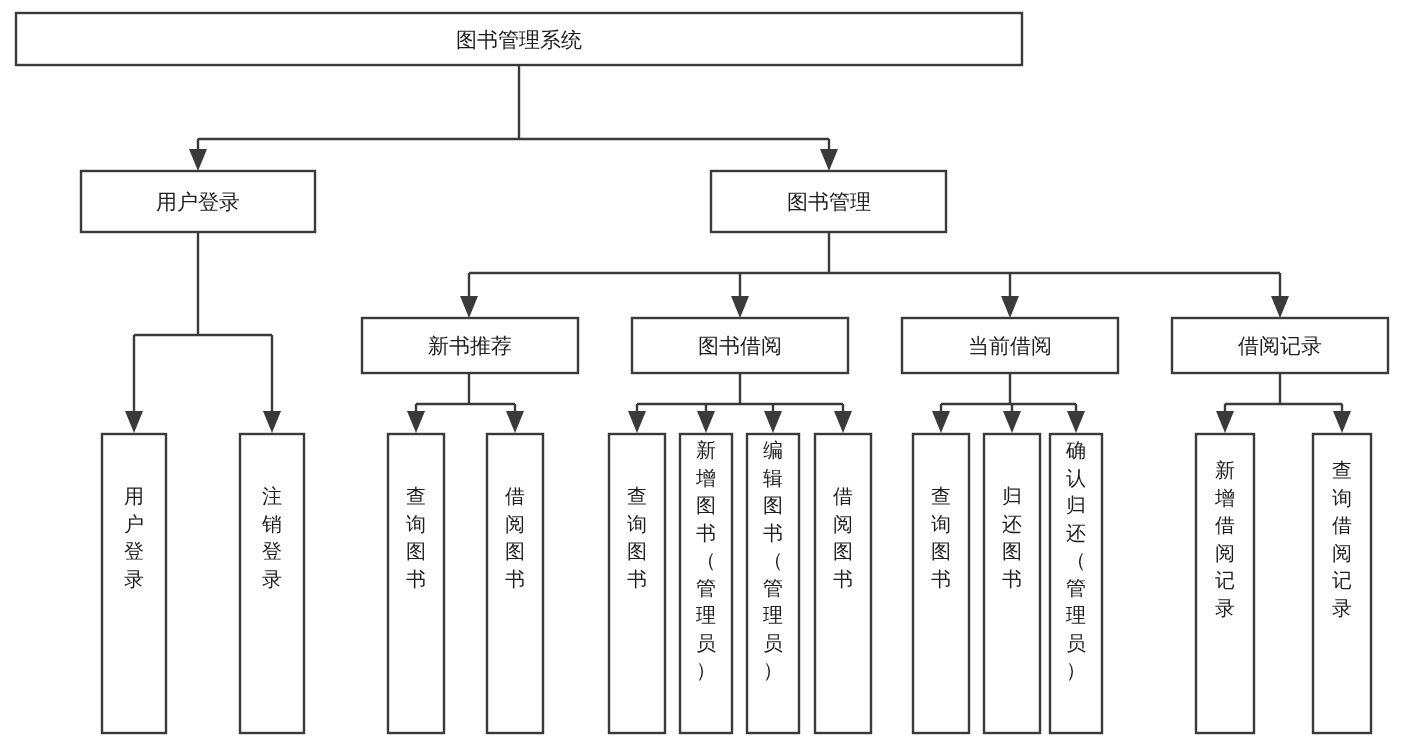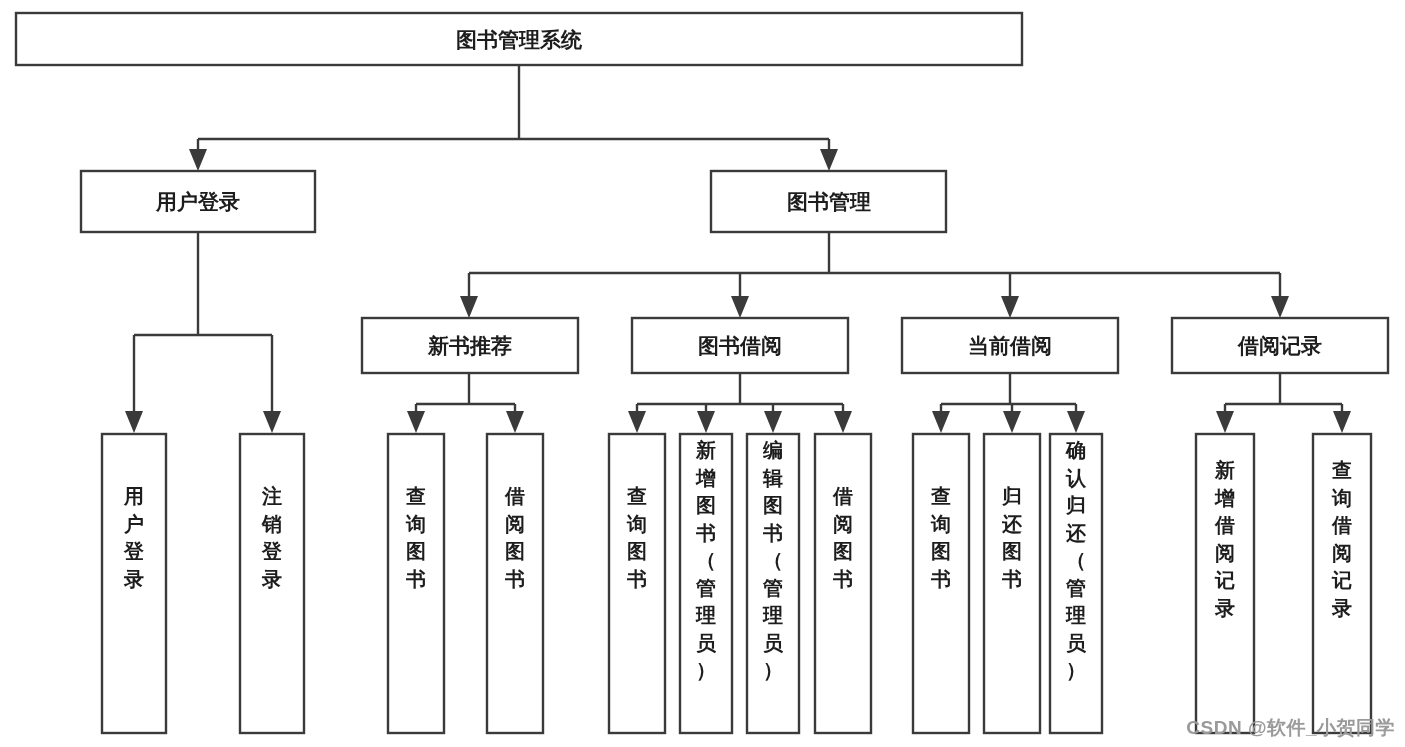--- a/index.html
+++ b/index.html
@@ -10,21 +10,20 @@
   }
   body {
     font-family: "Liberation Sans", "DejaVu Sans", sans-serif;
   }
   #diagram-root {
     position: relative;
     width: 1405px;
     height: 747px;
     background: #ffffff;
     overflow: hidden;
-    font-weight: bold;
   }
   svg#flowchart {
     display: block;
     width: 1405px;
     height: 747px;
   }
   .node-box {
     fill: #ffffff;
     stroke: #3a3a3a;
     stroke-width: 2.4;
@@ -230,14 +229,13 @@
         <text class="node-label-vertical" x="1225" y="477"><tspan x="1225" y="477">新</tspan><tspan x="1225" y="504.5">增</tspan><tspan x="1225" y="532">借</tspan><tspan x="1225" y="559.5">阅</tspan><tspan x="1225" y="587">记</tspan><tspan x="1225" y="614.5">录</tspan></text>
       </g>
 
       <g>
         <rect class="node-box" x="1313" y="434" width="58" height="299"></rect>
         <text class="node-label-vertical" x="1342" y="477"><tspan x="1342" y="477">查</tspan><tspan x="1342" y="504.5">询</tspan><tspan x="1342" y="532">借</tspan><tspan x="1342" y="559.5">阅</tspan><tspan x="1342" y="587">记</tspan><tspan x="1342" y="614.5">录</tspan></text>
       </g>
     </g>
   </svg>
 
-  <div class="watermark">CSDN @软件_小贺同学</div>
 </div>
 
 </body></html>

